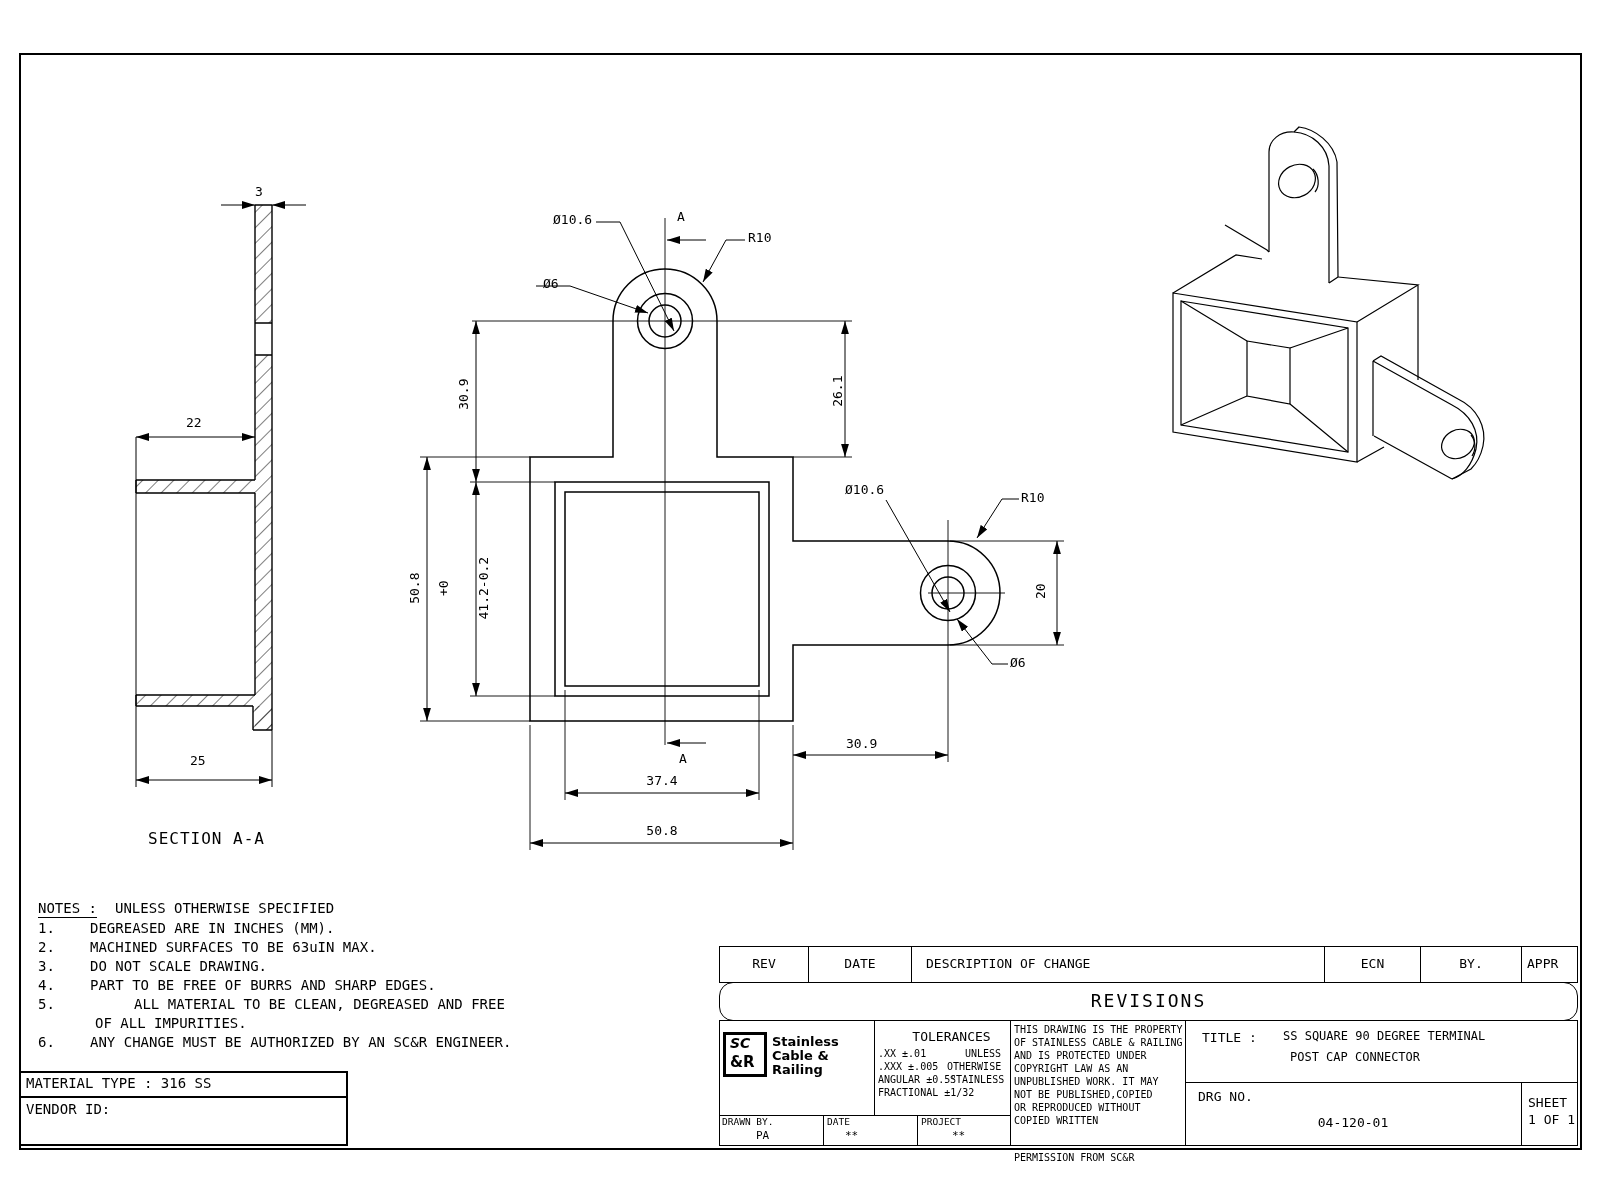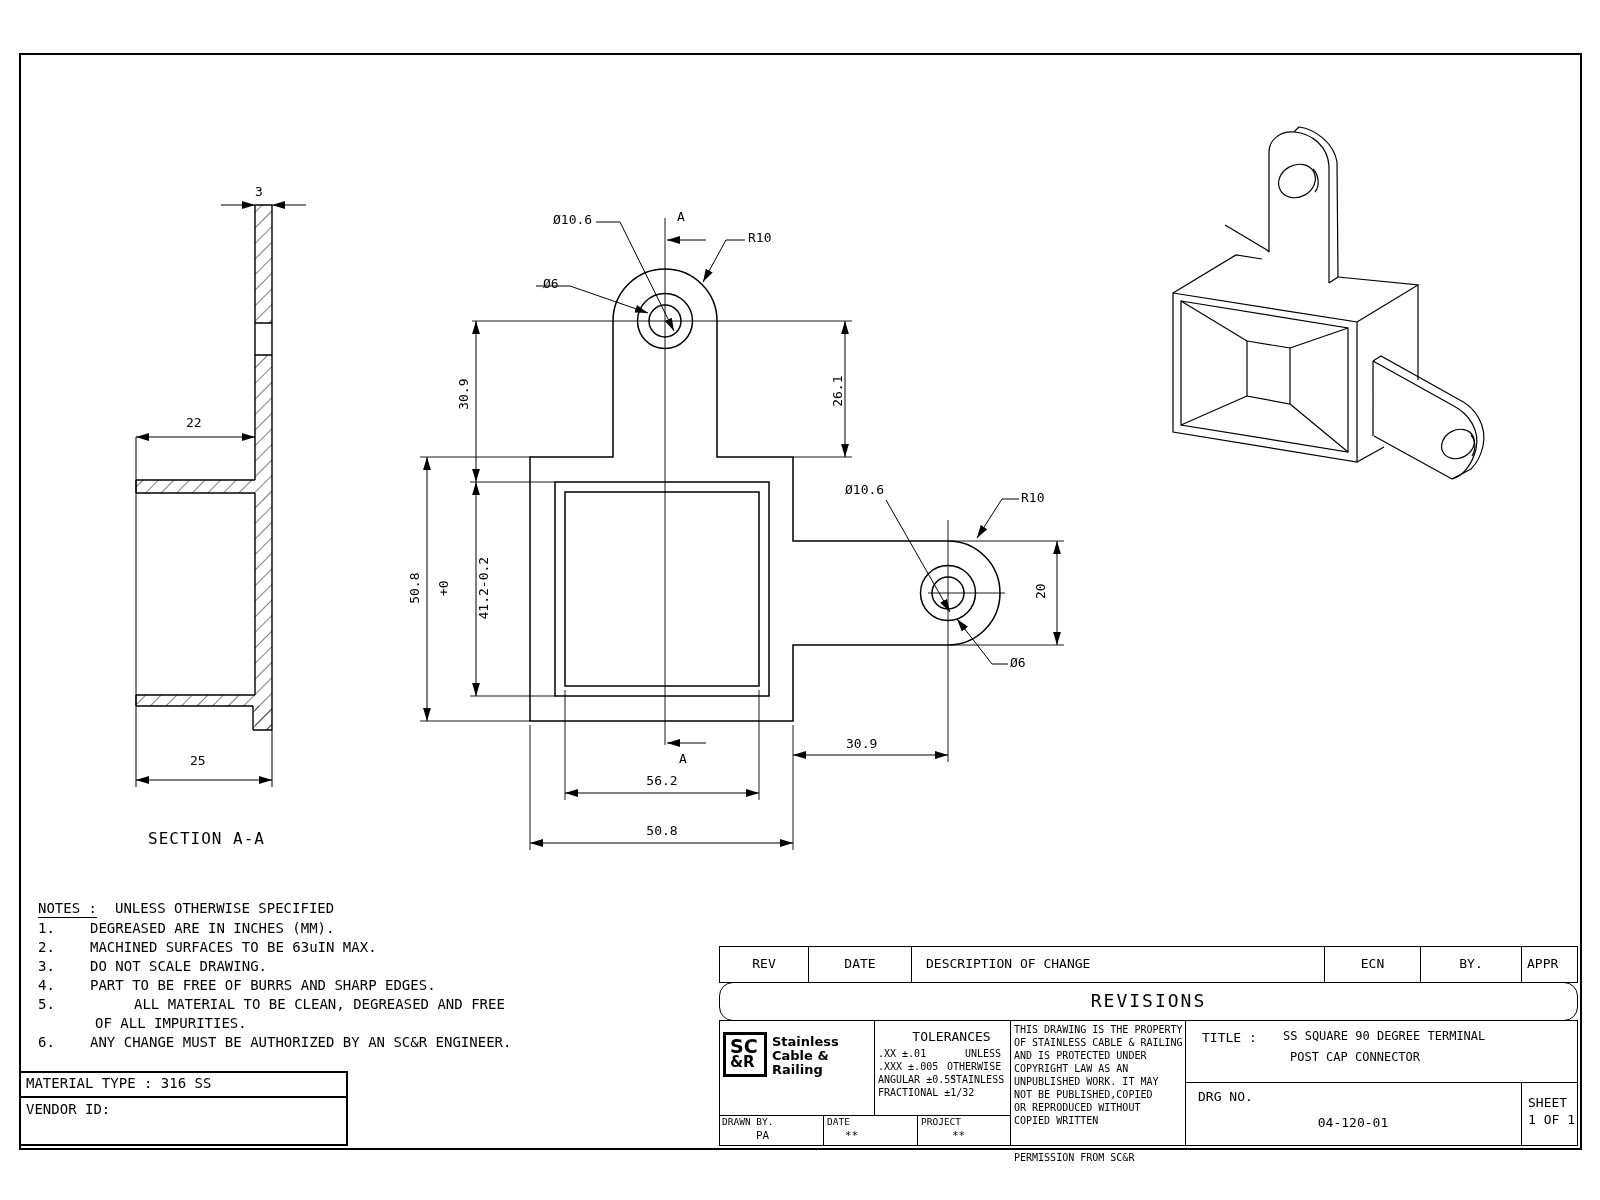--- a/index.html
+++ b/index.html
@@ -136,21 +136,21 @@
 <div class="t f13" style="left:553px;top:213px;">Ø10.6</div>
 <div class="t f13" style="left:543px;top:277px;">Ø6</div>
 <div class="t f13" style="left:748px;top:231px;">R10</div>
 <div class="t f13" style="left:677px;top:210px;">A</div>
 <div class="t f13" style="left:679px;top:752px;">A</div>
 <div class="t f13" style="left:845px;top:483px;">Ø10.6</div>
 <div class="t f13" style="left:1021px;top:491px;">R10</div>
 <div class="t f13" style="left:1010px;top:656px;">Ø6</div>
 <div class="t f13 rot" style="left:1026px;top:584px;width:30px;">20</div>
 <div class="t f13" style="left:846px;top:737px;">30.9</div>
-<div class="t f13 ctr" style="left:642px;top:774px;width:40px;">56.2</div>
+<div class="t f13 ctr" style="left:642px;top:774px;width:40px;">37.4</div>
 <div class="t f13 ctr" style="left:642px;top:824px;width:40px;">50.8</div>
 
 <div class="t f14" style="left:38px;top:901px;"><span class="underl">NOTES :</span><span style="margin-left:18px;">UNLESS OTHERWISE SPECIFIED</span></div>
 <div class="t f14" style="left:38px;top:921px;">1.</div>
 <div class="t f14" style="left:90px;top:921px;">DEGREASED ARE IN INCHES (MM).</div>
 <div class="t f14" style="left:38px;top:940px;">2.</div>
 <div class="t f14" style="left:90px;top:940px;">MACHINED SURFACES TO BE 63uIN MAX.</div>
 <div class="t f14" style="left:38px;top:959px;">3.</div>
 <div class="t f14" style="left:90px;top:959px;">DO NOT SCALE DRAWING.</div>
 <div class="t f14" style="left:38px;top:978px;">4.</div>
@@ -192,21 +192,21 @@
 <div class="cell" style="left:874px;top:1020px;width:137px;height:96px;"></div>
 <div class="cell" style="left:1010px;top:1020px;width:176px;height:126px;"></div>
 <div class="cell" style="left:1185px;top:1020px;width:393px;height:63px;"></div>
 <div class="cell" style="left:1185px;top:1082px;width:337px;height:64px;"></div>
 <div class="cell" style="left:1521px;top:1082px;width:57px;height:64px;"></div>
 <div class="cell" style="left:719px;top:1115px;width:105px;height:31px;"></div>
 <div class="cell" style="left:823px;top:1115px;width:95px;height:31px;"></div>
 <div class="cell" style="left:917px;top:1115px;width:94px;height:31px;"></div>
 
 <div class="abs" style="left:723px;top:1032px;width:44px;height:45px;border:3px solid #000;box-sizing:border-box;">
-  <div class="t bold" style="left:4px;top:1px;font-size:19px;">SC</div>
+  <div class="t bold" style="left:4px;top:1px;font-size:14px;font-style:italic;">SC</div>
   <div class="t bold" style="left:4px;top:19px;font-size:15px;">&amp;R</div>
 </div>
 <div class="t bold" style="left:772px;top:1035px;font-size:13px;">Stainless</div>
 <div class="t bold" style="left:772px;top:1049px;font-size:13px;">Cable &amp;</div>
 <div class="t bold" style="left:772px;top:1063px;font-size:13px;">Railing</div>
 
 <div class="t f13 ctr" style="left:874px;top:1030px;width:155px;">TOLERANCES</div>
 <div class="t f10" style="left:878px;top:1048px;">.XX ±.01</div>
 <div class="t f10" style="left:878px;top:1061px;">.XXX ±.005</div>
 <div class="t f10" style="left:878px;top:1074px;">ANGULAR ±0.5°</div>

